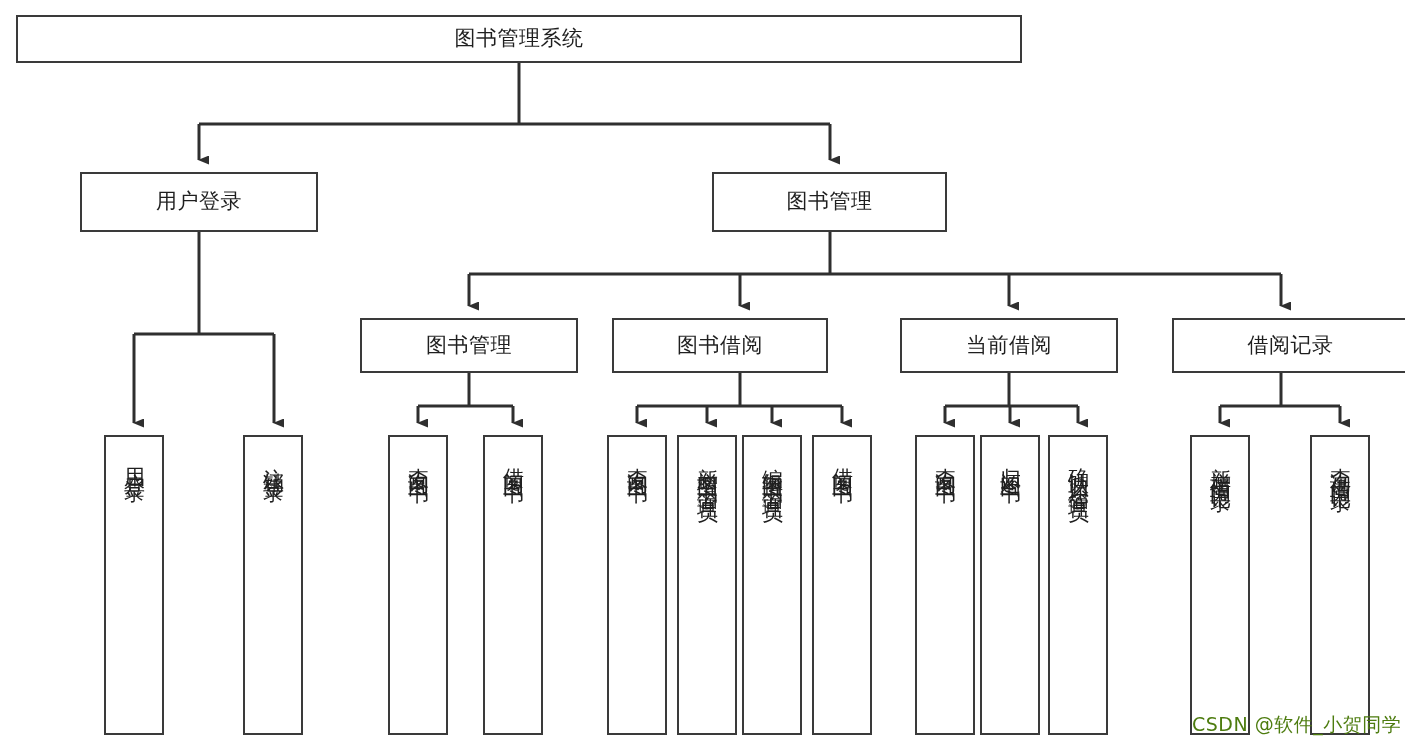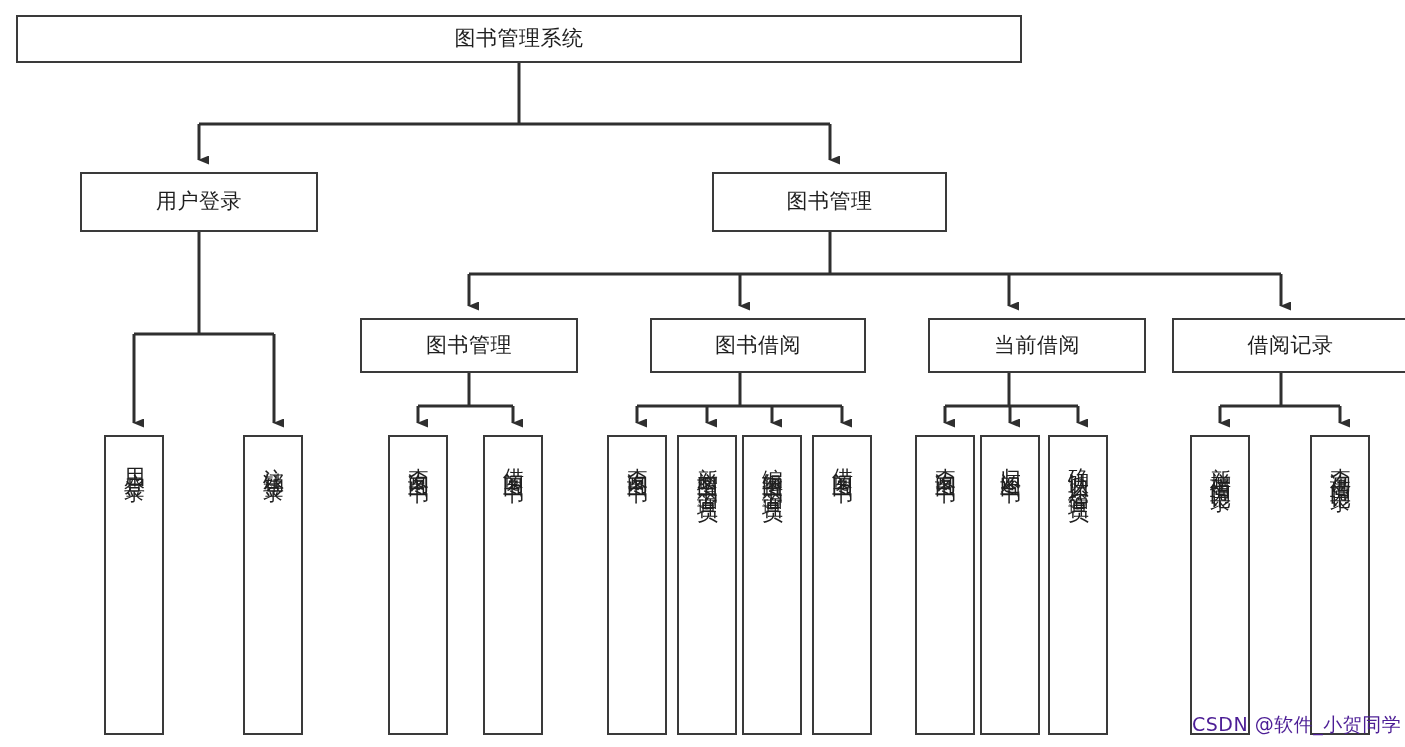--- a/index.html
+++ b/index.html
@@ -57,21 +57,21 @@
     top: 0;
     width: 1405px;
     height: 747px;
     pointer-events: none;
   }
   .watermark {
     position: absolute;
     left: 1192px;
     top: 712px;
     font-size: 19px;
-    color: #4c1d95;
+    color: #4d7c0f;
     white-space: nowrap;
     letter-spacing: 0.5px;
   }
 </style>
 </head>
 <body>
 
 <div id="diagram-root">
 
   <svg id="connectors" viewBox="0 0 1405 747" width="1405" height="747" xmlns="http://www.w3.org/2000/svg">
@@ -131,24 +131,24 @@
   <div class="node-box" id="node-l2-0" style="left: 80px; top: 172px; width: 238px; height: 60px;">
     <span class="node-label-h">用户登录</span>
   </div>
   <div class="node-box" id="node-l2-1" style="left: 712px; top: 172px; width: 235px; height: 60px;">
     <span class="node-label-h">图书管理</span>
   </div>
 
   <div class="node-box" id="node-l3-0" style="left: 360px; top: 318px; width: 218px; height: 55px;">
     <span class="node-label-h">图书管理</span>
   </div>
-  <div class="node-box" id="node-l3-1" style="left: 650px; top: 318px; width: 216px; height: 55px;">
+  <div class="node-box" id="node-l3-1" style="left: 612px; top: 318px; width: 216px; height: 55px;">
     <span class="node-label-h">图书借阅</span>
   </div>
-  <div class="node-box" id="node-l3-2" style="left: 900px; top: 318px; width: 218px; height: 55px; margin-left: 28px;">
+  <div class="node-box" id="node-l3-2" style="left: 900px; top: 318px; width: 218px; height: 55px;">
     <span class="node-label-h">当前借阅</span>
   </div>
   <div class="node-box" id="node-l3-3" style="left: 1172px; top: 318px; width: 237px; height: 55px;">
     <span class="node-label-h">借阅记录</span>
   </div>
 
   <div class="node-box vertical" id="node-leaf-0" style="left: 104px; top: 435px; width: 60px; height: 300px;">
     <span class="node-label-v">用户登录</span>
   </div>
   <div class="node-box vertical" id="node-leaf-1" style="left: 243px; top: 435px; width: 60px; height: 300px;">

